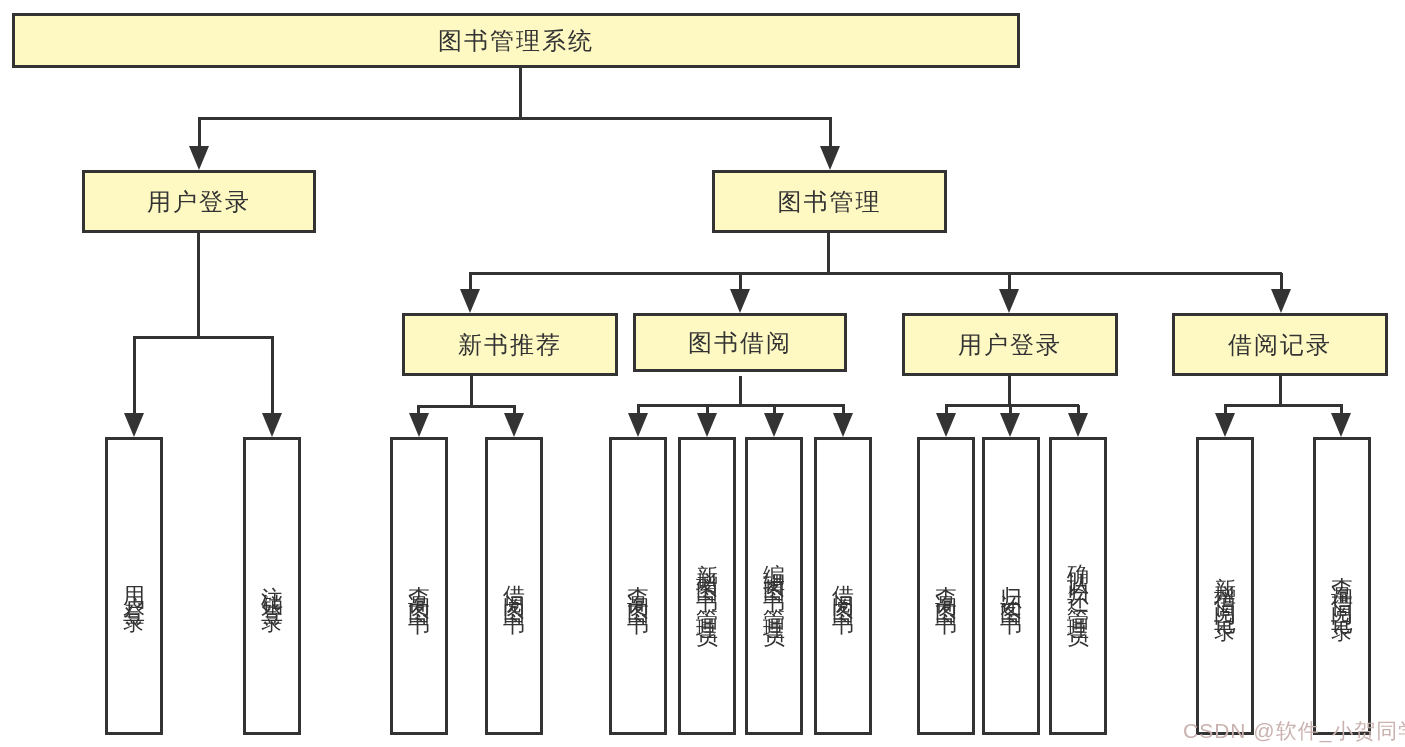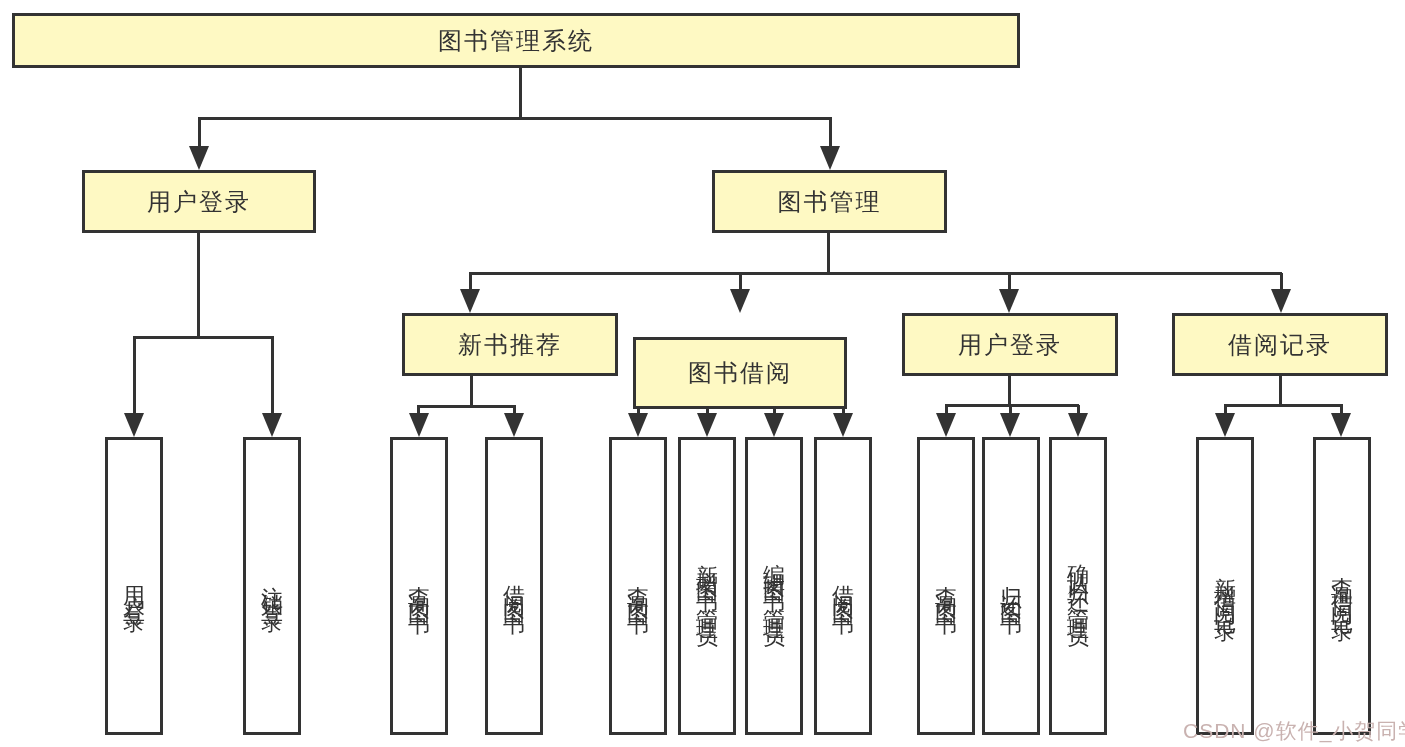--- a/index.html
+++ b/index.html
@@ -115,21 +115,21 @@
   <div class="line" style="left:739px; top:273px; width:3px; height:20px;"></div>
   <div class="arrow" style="left:730px; top:289px;"></div>
   <div class="line" style="left:1008px; top:273px; width:3px; height:20px;"></div>
   <div class="arrow" style="left:999px; top:289px;"></div>
   <div class="line" style="left:1280px; top:273px; width:3px; height:20px;"></div>
   <div class="arrow" style="left:1271px; top:289px;"></div>
 
   <div class="hbox" style="left:363px; top:313px; width:216px; height:63px;margin-left:39px;">
     <span>新书推荐</span>
   </div>
-  <div class="hbox" style="left:633px; top:313px; width:214px; height:72px;margin-top:24px;">
+  <div class="hbox" style="left:633px; top:313px; width:214px; height:59px;">
     <span>图书借阅</span>
   </div>
   <div class="hbox" style="left:902px; top:313px; width:216px; height:63px;">
     <span>用户登录</span>
   </div>
   <div class="hbox" style="left:1172px; top:313px; width:216px; height:63px;">
     <span>借阅记录</span>
   </div>
 
   <div class="line" style="left:470px; top:376px; width:3px; height:32px;"></div>

